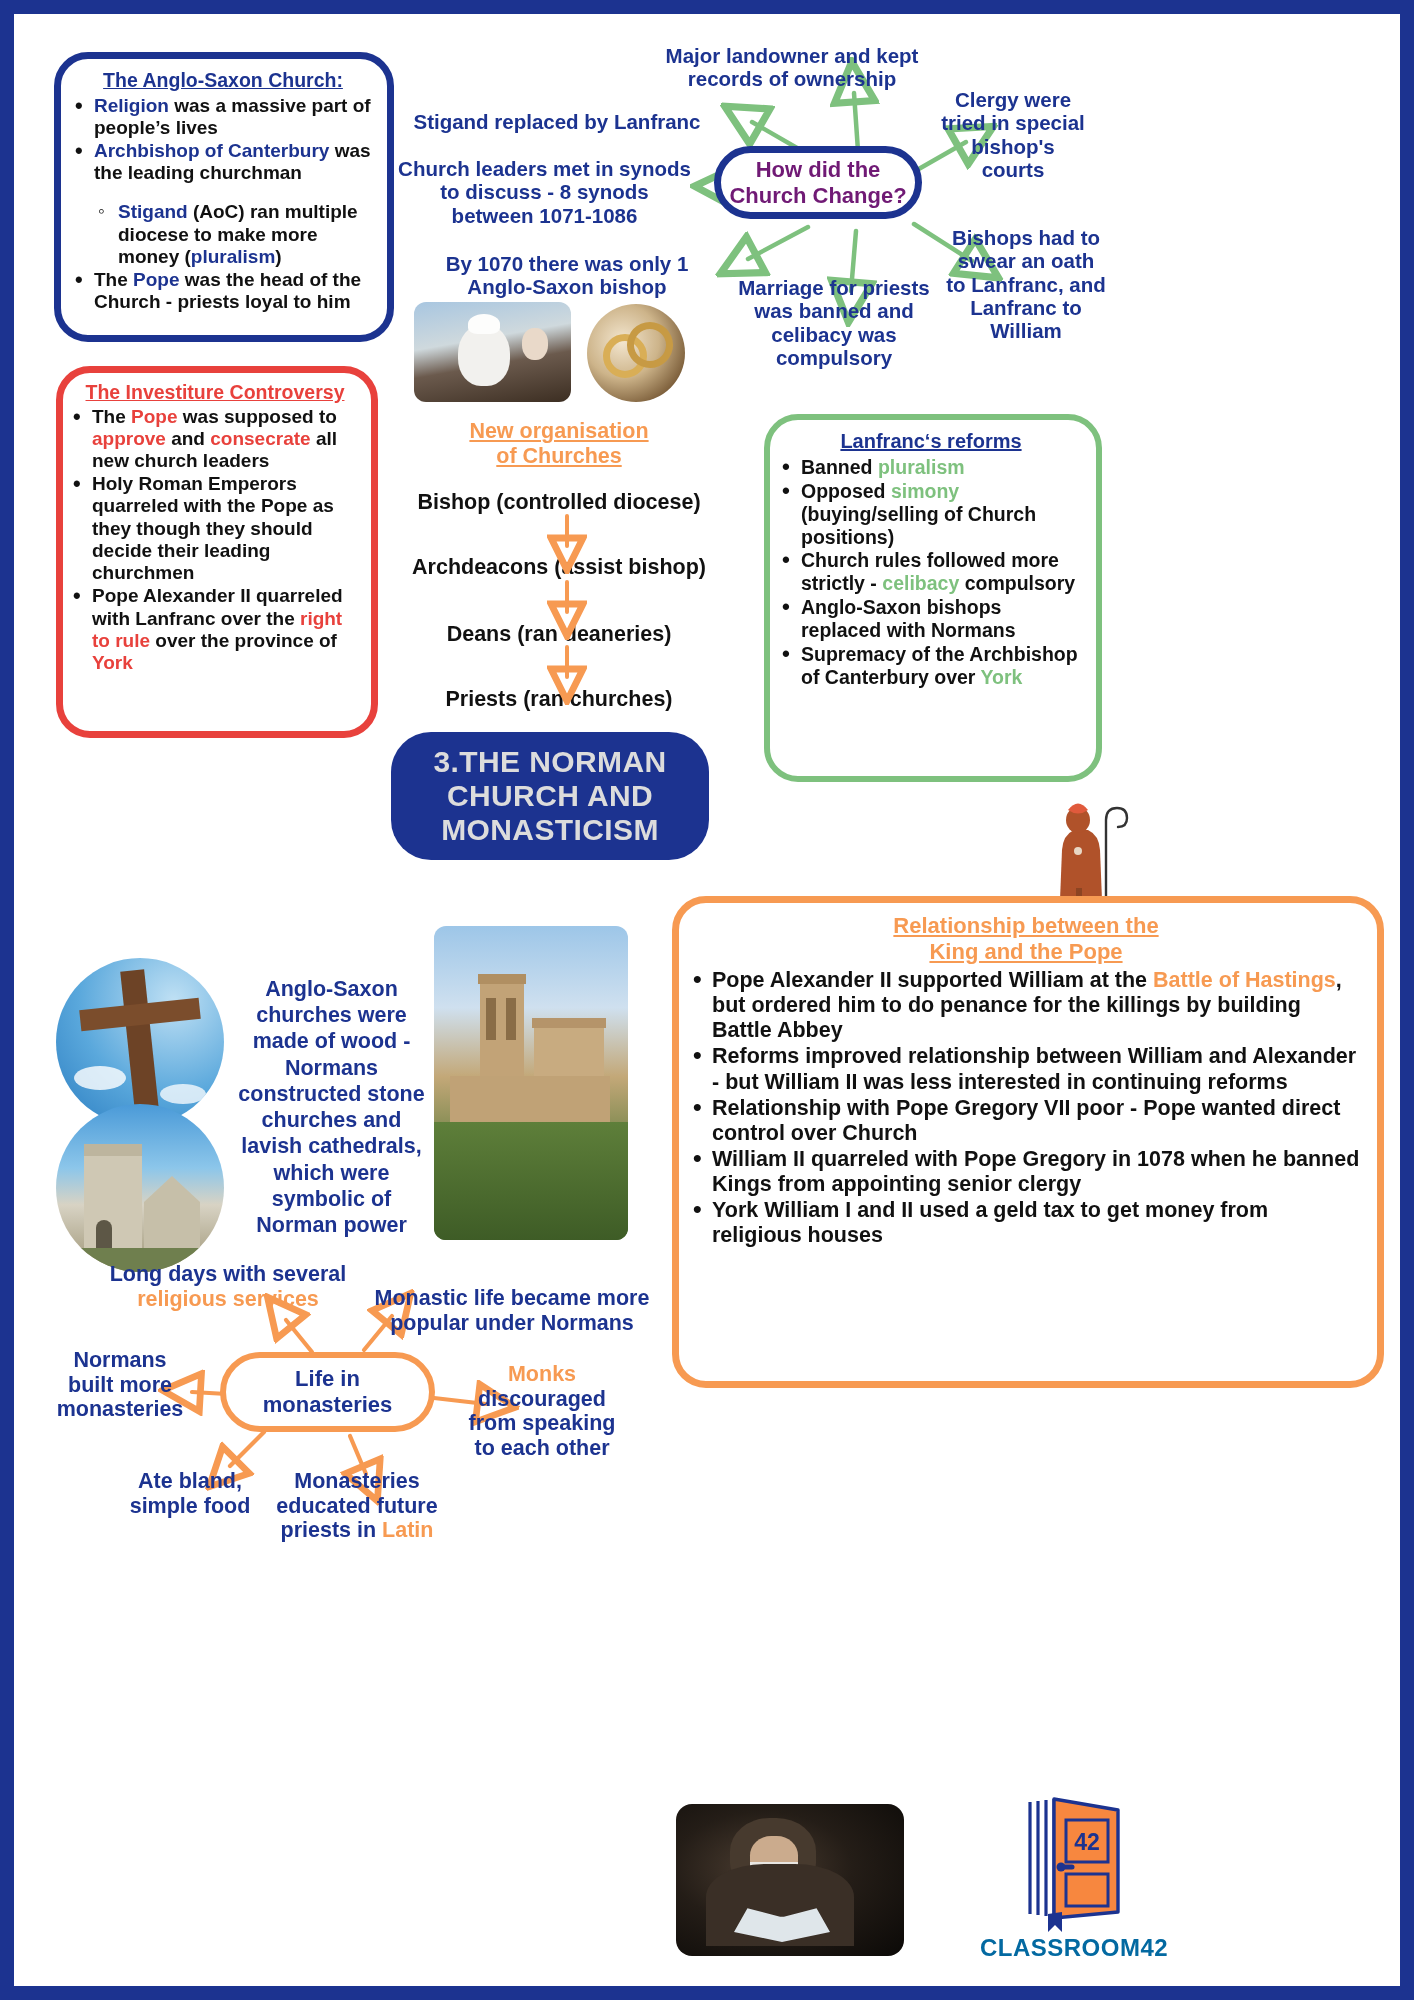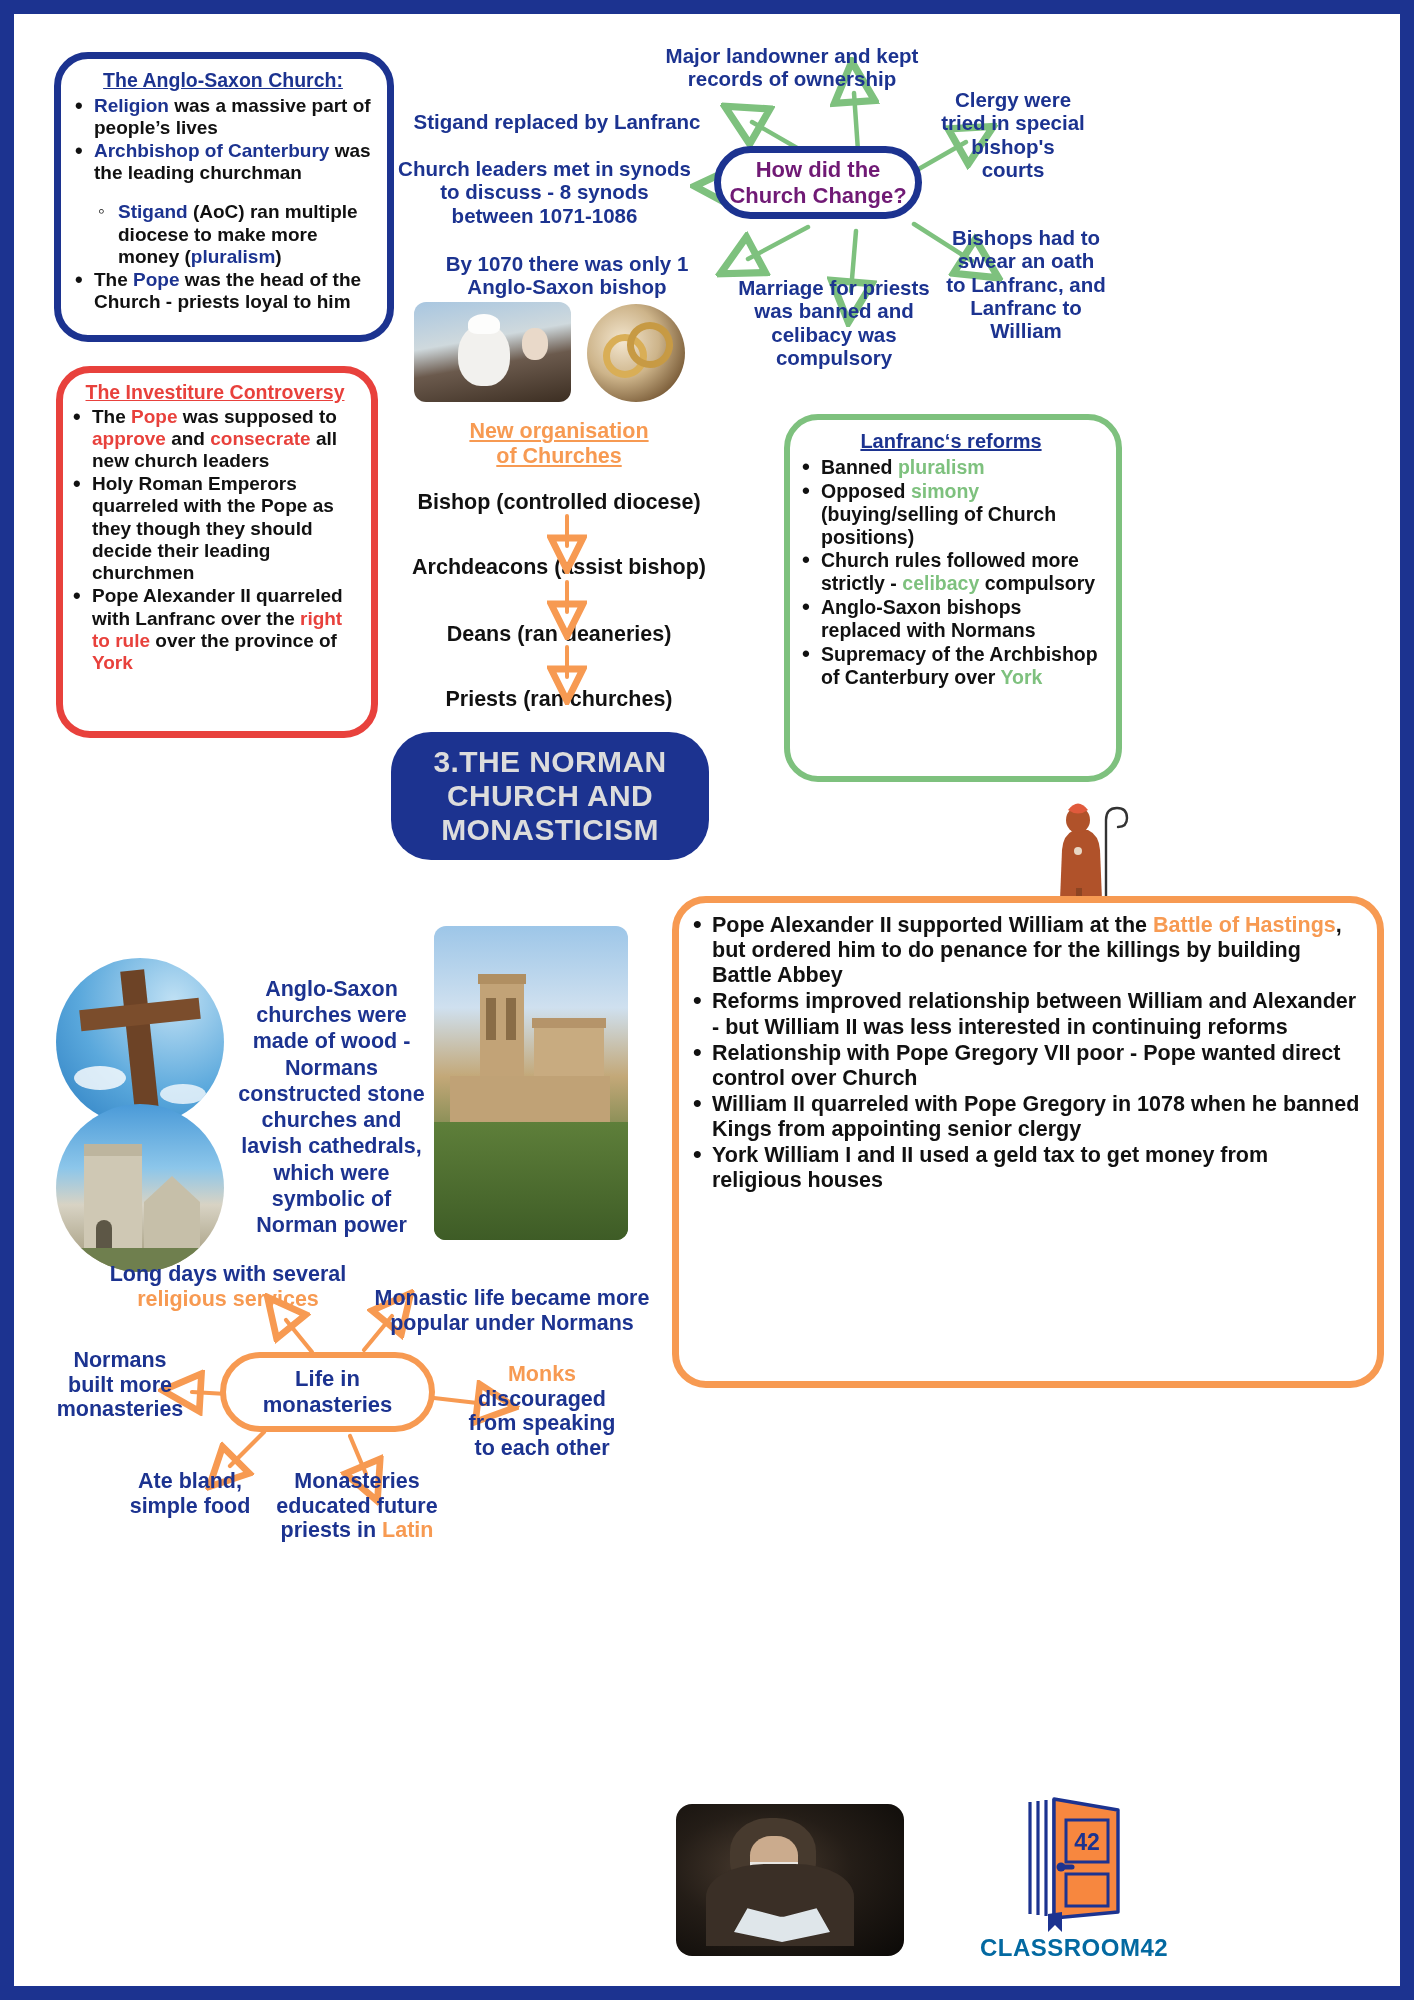--- a/index.html
+++ b/index.html
@@ -250,21 +250,21 @@
         <path d="M1,1 L9,5 L1,9 Z" fill="none" stroke="#f79a52" stroke-width="1.7"></path>
       </marker>
     </defs>
     <g stroke="#f79a52" stroke-width="4" fill="none" marker-end="url(#oArrowD)" stroke-linecap="round">
       <path d="M15,2 L15,32"></path>
       <path d="M15,68 L15,98"></path>
       <path d="M15,133 L15,163"></path>
     </g>
   </svg>
 
-  <div class="card green" style="left:770px; top:400px; width:338px; height:368px; padding:10px 12px 8px 8px;">
+  <div class="card green" style="left:750px; top:400px; width:338px; height:368px; padding:10px 12px 8px 8px;">
     <div class="card-title t-green" style="font-size:20px; margin-bottom:3px;">Lanfranc‘s reforms</div>
     <ul class="bullets" style="font-size:19.5px;" id="lr-bullets">
         <li><span>Banned </span><span class="hl-green">pluralism</span></li>
         <li><span>Opposed </span><span class="hl-green">simony</span><span> (buying/selling of Church positions)</span></li>
         <li><span>Church rules followed more strictly - </span><span class="hl-green">celibacy</span><span> compulsory</span></li>
         <li><span>Anglo-Saxon bishops replaced with Normans</span></li>
         <li><span>Supremacy of the Archbishop of Canterbury over </span><span class="hl-green">York</span></li>
       </ul>
   </div>
 
@@ -276,20 +276,24 @@
   <svg class="abs" style="left:1032px; top:782px;" width="92" height="110" viewBox="0 0 92 110">
     <path d="M28,34 q-11,5 -12,20 l-2,50 h42 l-2,-50 q-1,-15 -12,-20 z" fill="#b0522a"></path>
     <ellipse cx="32" cy="24" rx="12" ry="13" fill="#b0522a"></ellipse>
     <path d="M22,14 q10,-13 20,0 q-10,7 -20,0 z" fill="#e05a3c"></path>
     <rect x="30" y="92" width="6" height="14" fill="#8d4422"></rect>
     <path d="M60,100 L60,24 q0,-12 11,-12 q10,0 10,10 q0,9 -9,9" fill="none" stroke="#333333" stroke-width="2.4" stroke-linecap="round"></path>
     <circle cx="32" cy="55" r="4" fill="#e8d7c4"></circle>
   </svg>
 
   <div class="card orange" style="left:658px; top:882px; width:712px; height:492px; padding:10px 14px 8px 10px;">
+    <div class="card-title t-orange" style="font-size:22px; margin-bottom:4px;">
+      <span>Relationship between the</span><br>
+      <span>King and the Pope</span>
+    </div>
     <ul class="bullets" style="font-size:21.5px;" id="kp-bullets">
         <li><span>Pope Alexander II supported William at the </span><span class="hl-orange">Battle of Hastings</span><span>, but ordered him to do penance for the killings by building Battle Abbey</span></li>
         <li><span>Reforms improved relationship between William and Alexander - but William II was less interested in continuing reforms</span></li>
         <li><span>Relationship with Pope Gregory VII poor - Pope wanted direct control over Church</span></li>
         <li><span>William II quarreled with Pope Gregory in 1078 when he banned Kings from appointing senior clergy</span></li>
         <li><span>York William I and II used a geld tax to get money from religious houses</span></li>
       </ul>
   </div>
 
   <div class="photo round" style="left:42px; top:944px; width:168px; height:168px;

